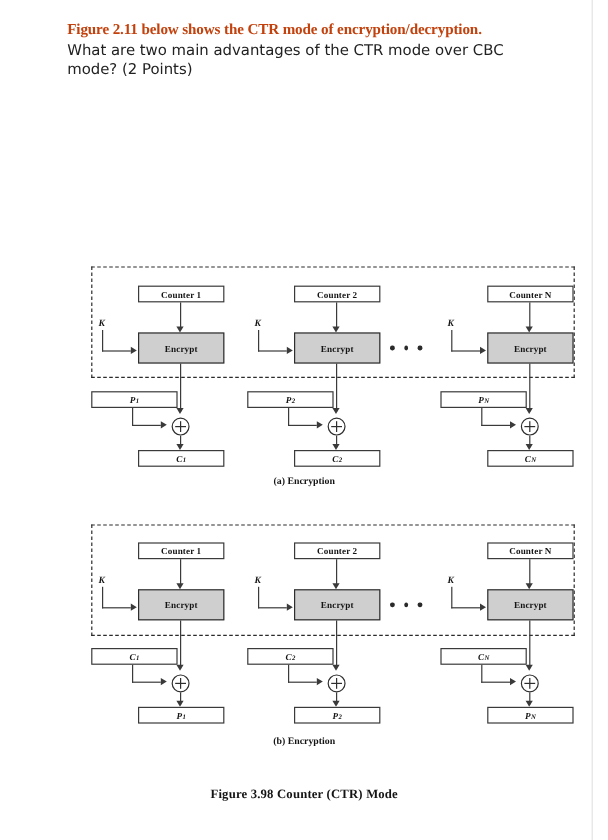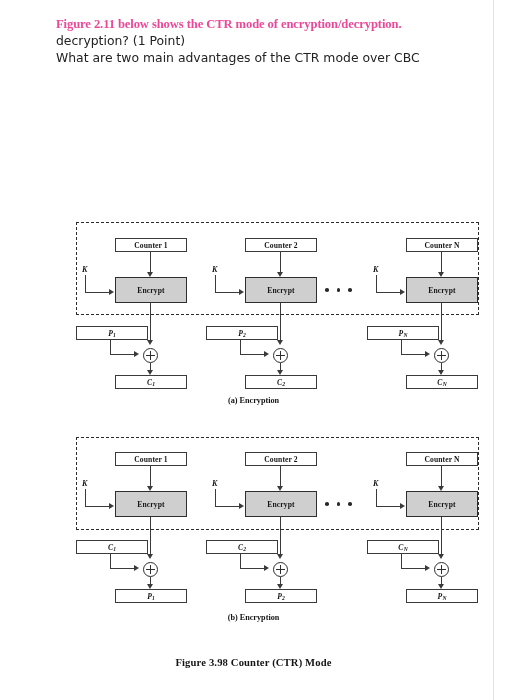--- a/index.html
+++ b/index.html
@@ -32,21 +32,21 @@
     left: 56px;
     top: 17px;
     width: 420px;
   }
   .q-bold {
     font-family: "Liberation Serif", "DejaVu Serif", serif;
     font-weight: bold;
     font-size: 12.6px;
     line-height: 15.5px;
     letter-spacing: -0.1px;
-    color: #ec4899;
+    color: #c2410c;
   }
   .q-plain {
     font-family: "DejaVu Sans", "Liberation Sans", sans-serif;
     font-weight: 400;
     font-size: 12.4px;
     line-height: 16.4px;
     color: #222222;
   }
   .q-plain.second { margin-top: 1px; }
 
@@ -198,22 +198,22 @@
     color: #141414;
   }
 </style>
 </head>
 <body>
 
 <div class="page-rule"></div>
 
 <div class="question-block">
   <div class="q-bold">Figure 2.11 below shows the CTR mode of encryption/decryption.</div>
-  <div class="q-plain">decryption? (1 Point)</div>
   <div class="q-plain second">What are two main advantages of the CTR mode over CBC</div>
+  <div class="q-plain">mode? (2 Points)</div>
 </div>
 
 <div class="diagram">
 
   <div class="panel">
 
     <div class="dashed-box" style="left:76px; top:222px; width:401px; height:91px;"></div>
 
     <div class="box thin" style="left:115px; top:238px; width:72px; height:14px;">
       <span>Counter 1</span>

